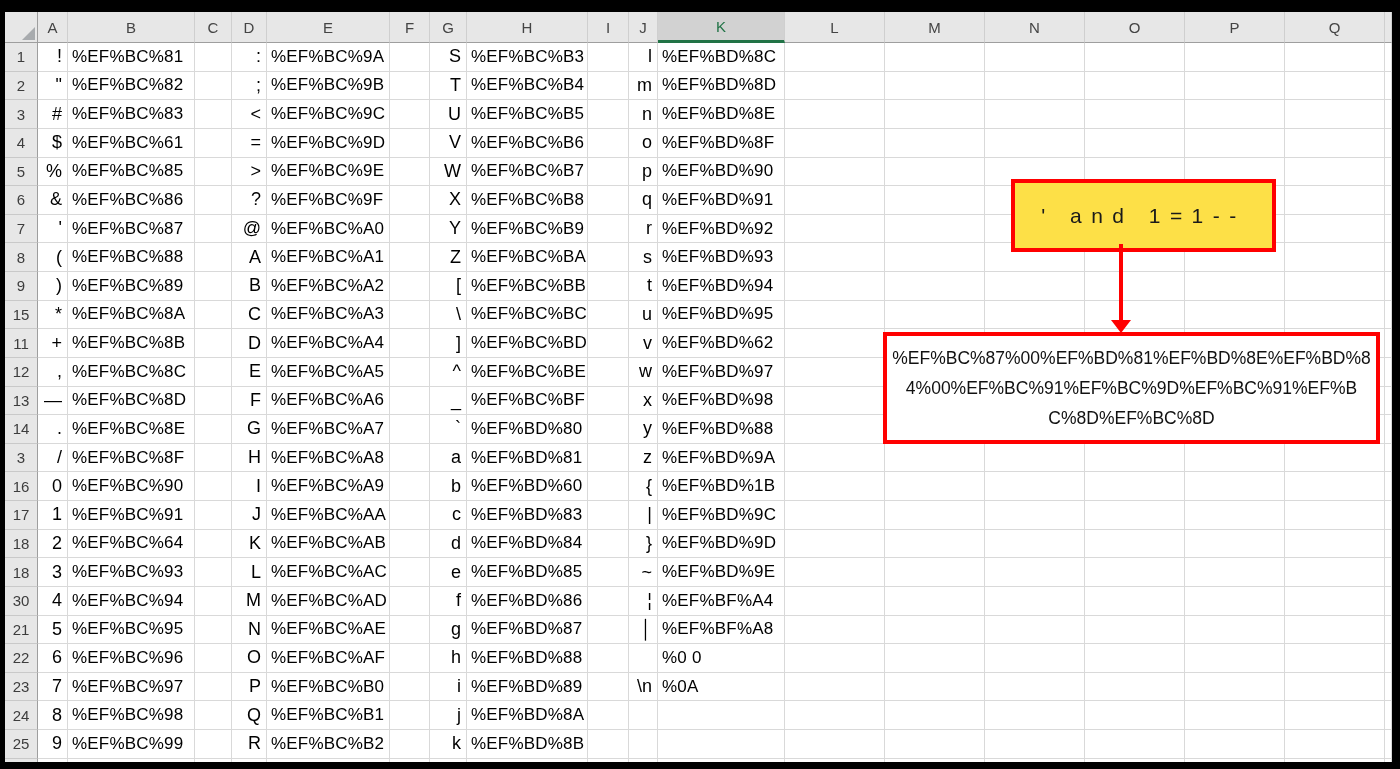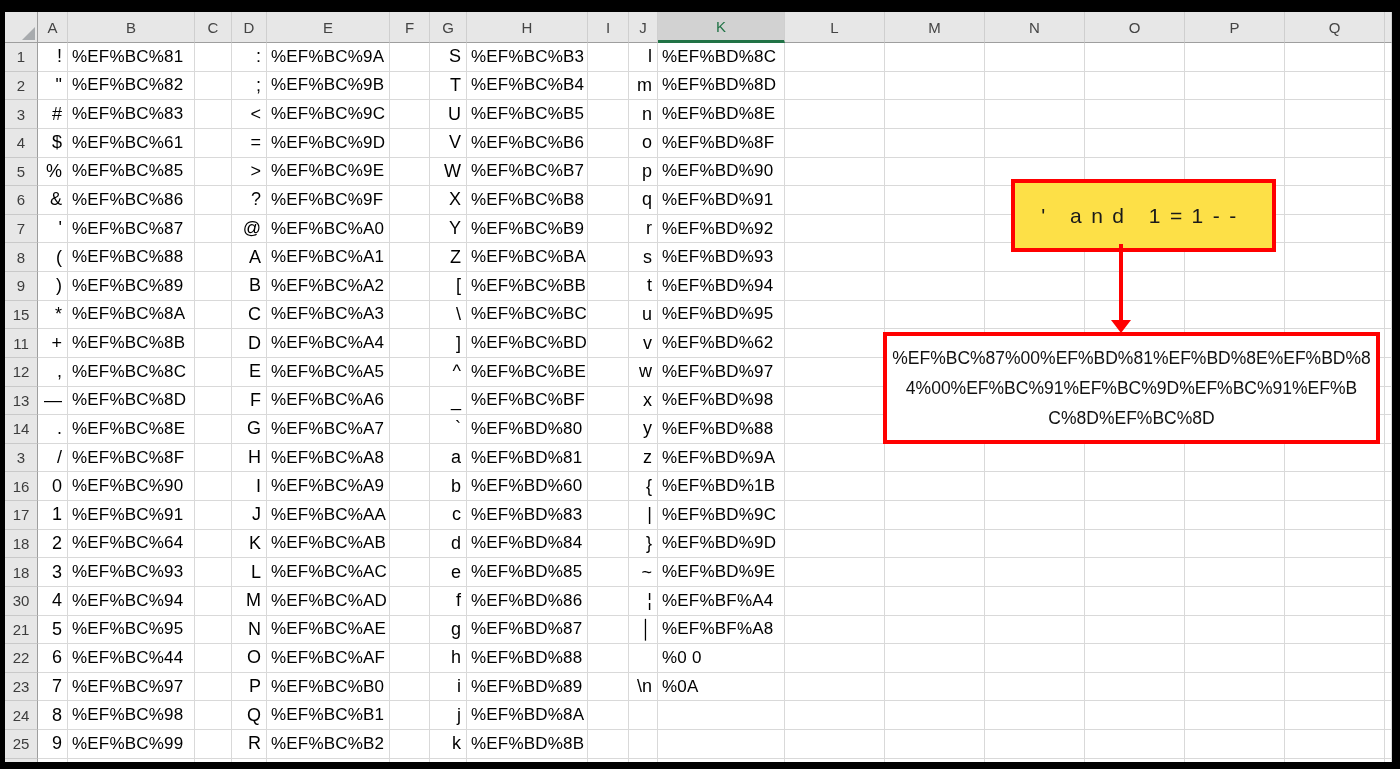--- a/index.html
+++ b/index.html
@@ -512,21 +512,21 @@
     <div class="cell w-m"></div>
     <div class="cell w-n"></div>
     <div class="cell w-o"></div>
     <div class="cell w-p"></div>
     <div class="cell w-q"></div>
     <div class="cell w-x"></div>
   </div>
         <div class="row">
     <div class="cell rh w-rh">22</div>
     <div class="cell char w-a">6</div>
-    <div class="cell enc w-b">%EF%BC%44</div>
+    <div class="cell enc w-b">%EF%BC%96</div>
     <div class="cell w-c"></div>
     <div class="cell char w-d">O</div>
     <div class="cell enc w-e">%EF%BC%AF</div>
     <div class="cell w-f"></div>
     <div class="cell char w-g">h</div>
     <div class="cell enc w-h">%EF%BD%88</div>
     <div class="cell w-i"></div>
     <div class="cell char w-j"></div>
     <div class="cell enc w-k">%0 0</div>
     <div class="cell w-l"></div>

